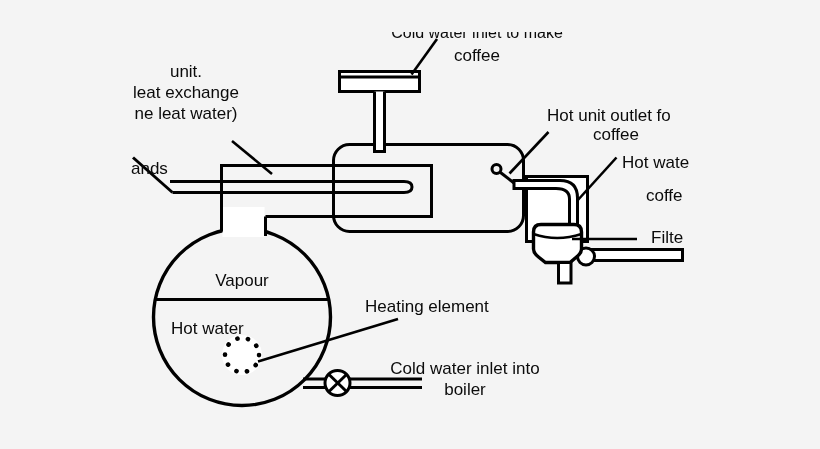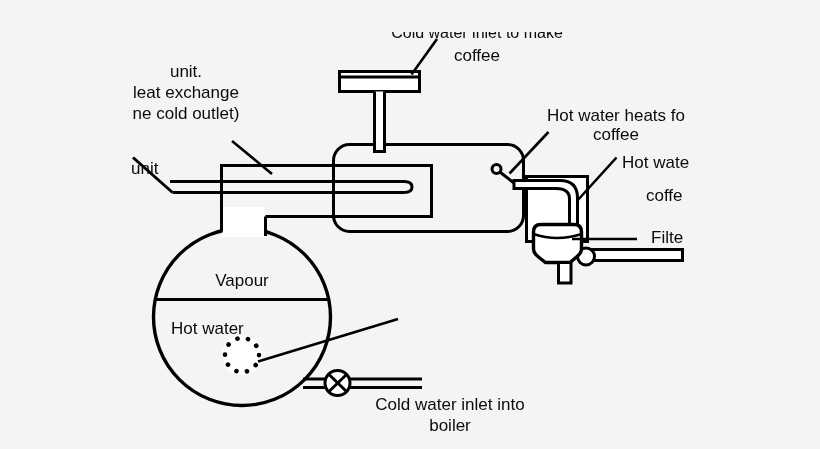--- a/index.html
+++ b/index.html
@@ -110,35 +110,36 @@
   </svg>
 
   <div class="clip-top" style="left:384px;top:32px;width:186px;height:11px;">
     <span class="center">Cold water inlet to make</span>
   </div>
   <div class="lbl center" style="left:384px;top:45px;width:186px;">coffee</div>
 
   <div class="lbl center" style="left:128px;top:61px;width:116px;">
     <div>unit.</div>
     <div>leat exchange</div>
-    <div>ne cold outlet)</div>
+    <div>ne leat water)</div>
   </div>
 
-  <div class="lbl" style="left:131px;top:158px;">unit</div>
+  <div class="lbl" style="left:131px;top:158px;">ands</div>
 
-  <div class="lbl" style="left:547px;top:105px;">Hot water heats fo</div>
+  <div class="lbl" style="left:547px;top:105px;">Hot unit outlet fo</div>
   <div class="lbl" style="left:593px;top:124px;">coffee</div>
 
   <div class="lbl" style="left:622px;top:152px;">Hot wate</div>
   <div class="lbl" style="left:646px;top:185px;">coffe</div>
 
   <div class="lbl" style="left:651px;top:227px;">Filte</div>
 
   <div class="lbl" style="left:171px;top:318px;">Hot water</div>
   <div class="lbl center" style="left:190px;top:270px;width:104px;">Vapour</div>
 
+  <div class="lbl" style="left:365px;top:296px;">Heating element</div>
 
-  <div class="lbl center" style="left:374px;top:358px;width:152px;margin-top:36px;">
+  <div class="lbl center" style="left:389px;top:358px;width:152px;">
     <div>Cold water inlet into</div>
     <div>boiler</div>
   </div>
 
 </div>
 
 </body></html>

